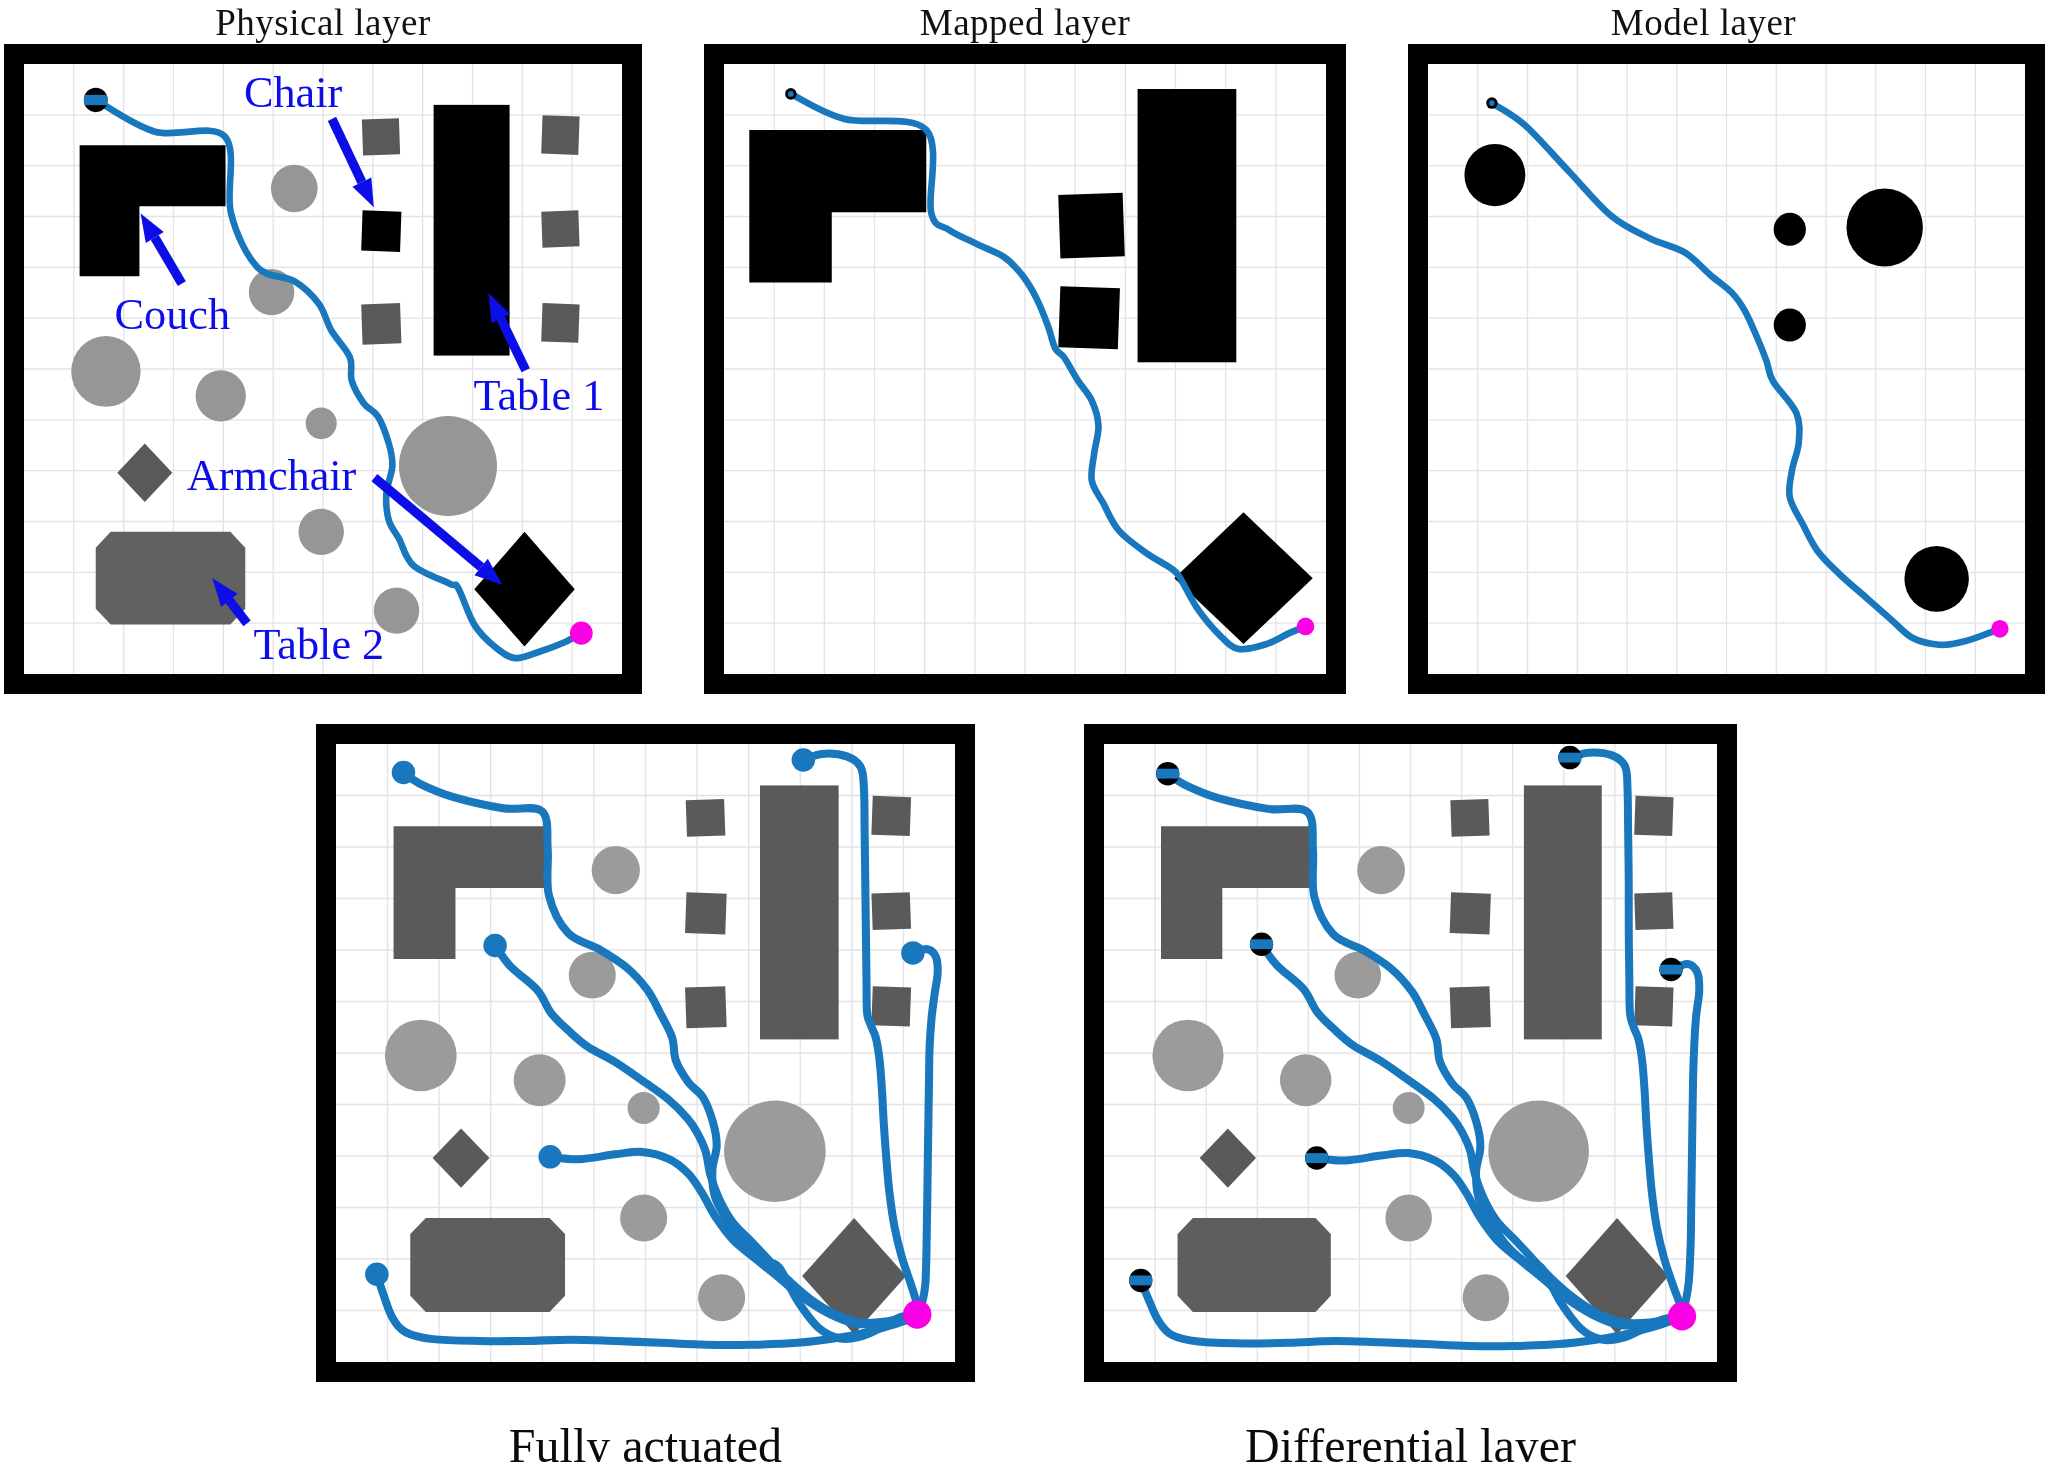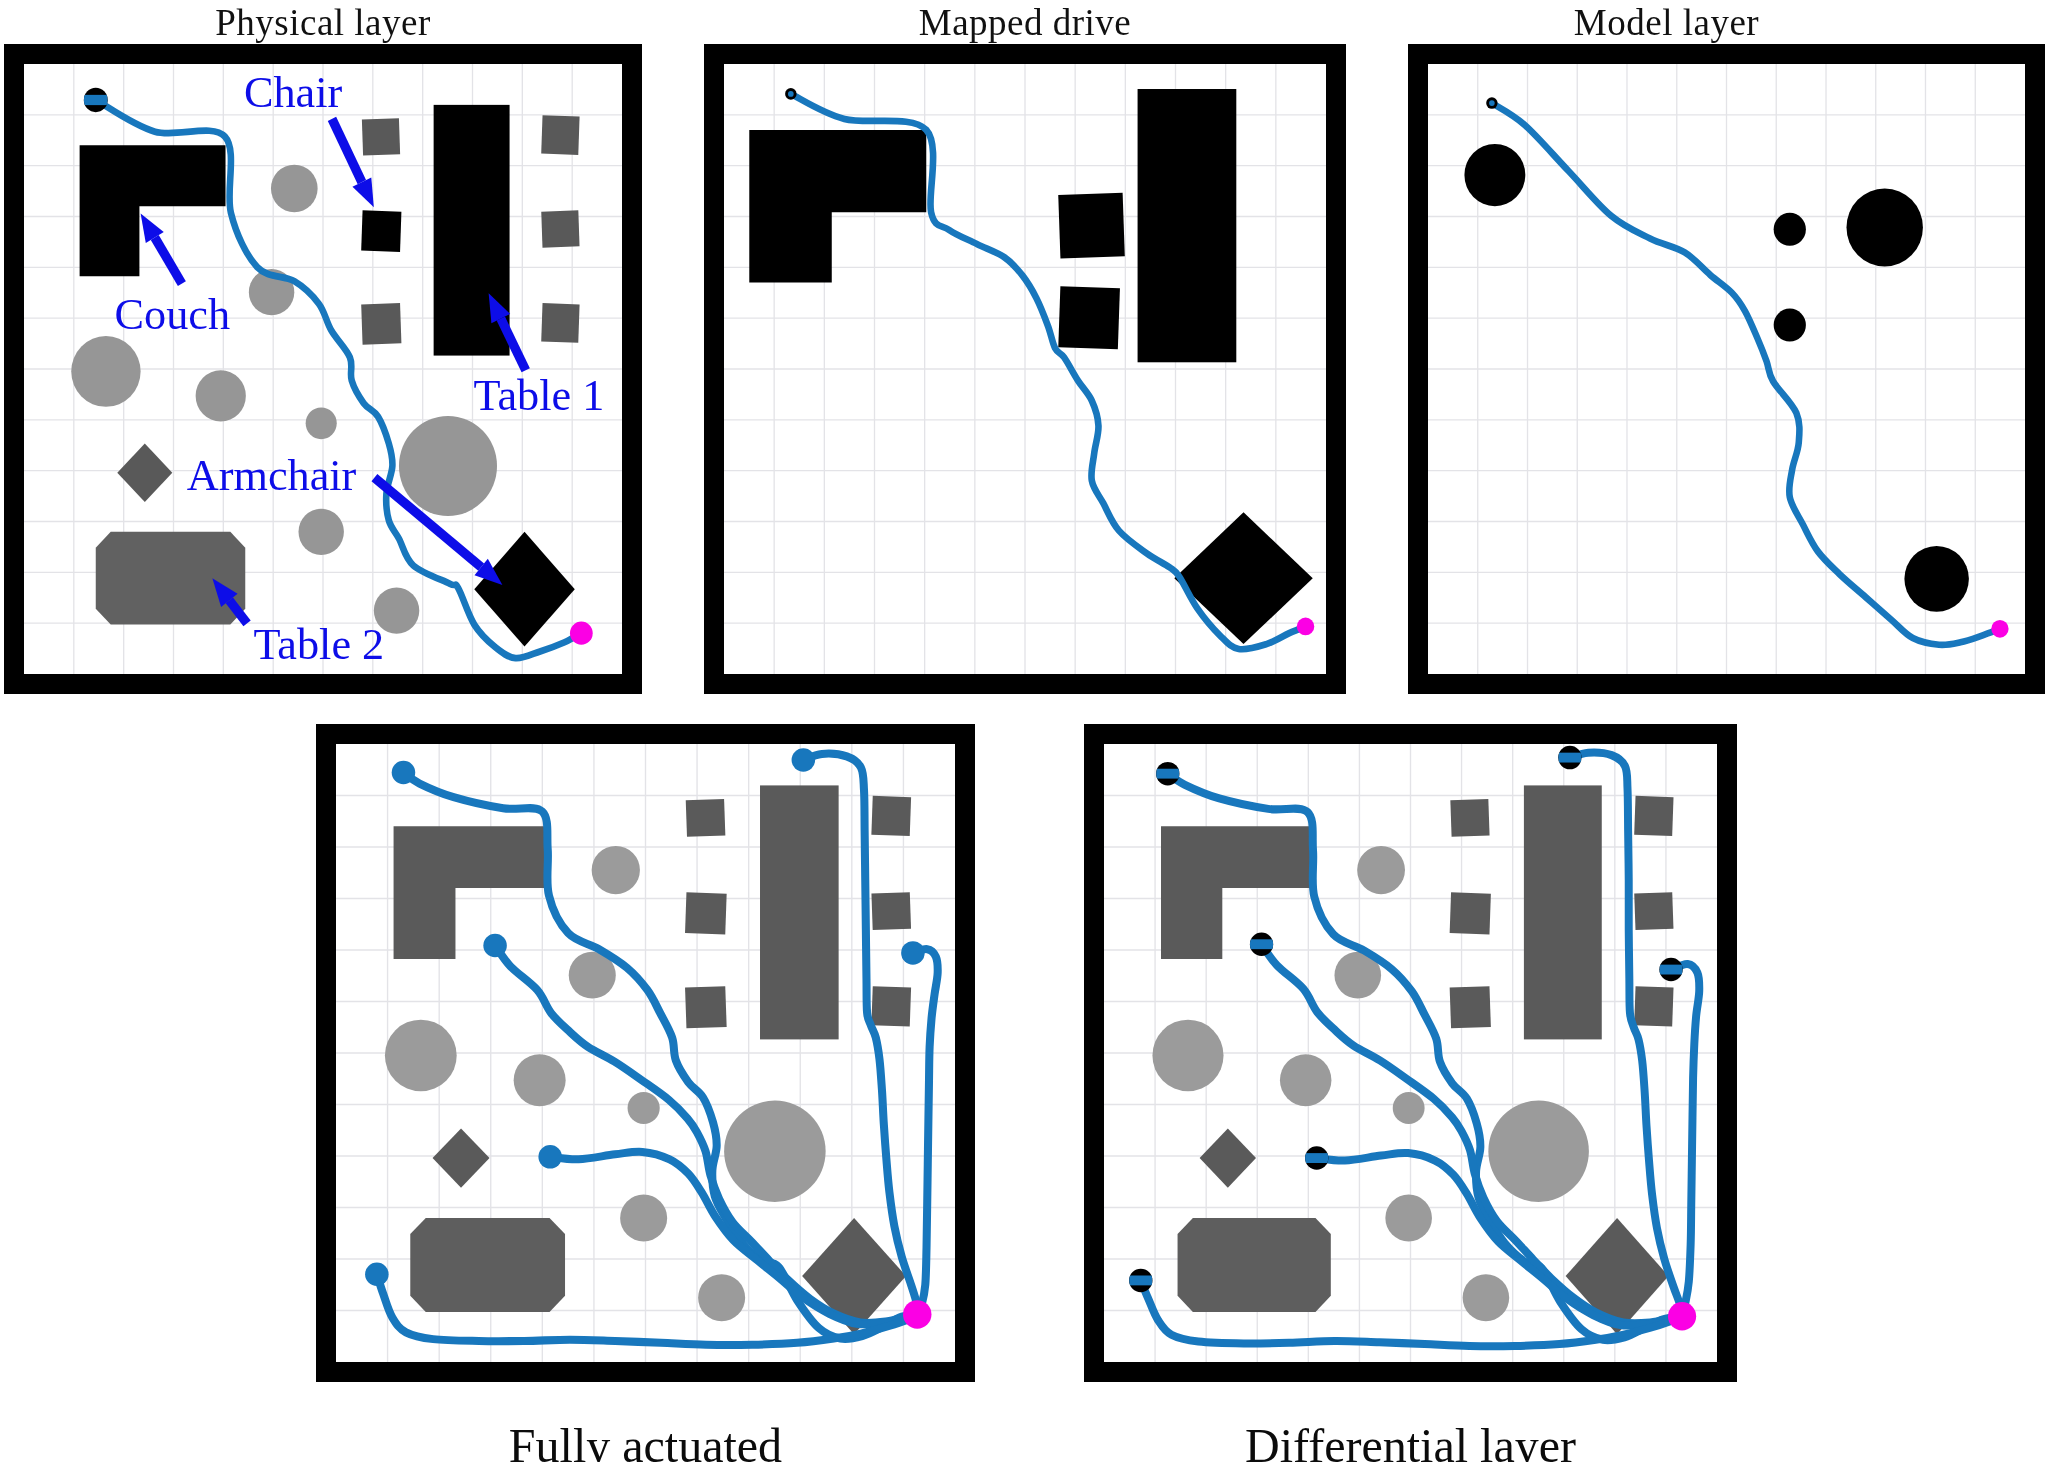--- a/index.html
+++ b/index.html
@@ -12,31 +12,31 @@
   .panel{position:absolute;box-sizing:border-box;border:20px solid #000000;background:#ffffff;}
   .panel svg{display:block;width:100%;height:100%;}
   svg text{font-family:"Liberation Serif","DejaVu Serif",serif;}
   #p-physical{left:4px;top:44px;width:638px;height:650px;}
   #p-mapped{left:704px;top:44px;width:642px;height:650px;}
   #p-model{left:1408px;top:44px;width:637px;height:650px;}
   #p-fully{left:316px;top:724px;width:659px;height:658px;}
   #p-diff{left:1084px;top:724px;width:653px;height:658px;}
   #t-physical{left:4px;width:638px;}
   #t-mapped{left:704px;width:642px;}
-  #t-model{left:1348px;width:637px;}
+  #t-model{left:1385px;width:637px;}
   #c-fully{left:316px;width:659px;}
   #c-diff{left:1084px;width:653px;}
 </style>
 </head>
 <body>
 
 <div class="figure">
 
   <div class="panel-title" id="t-physical">Physical layer</div>
-  <div class="panel-title" id="t-mapped">Mapped drive</div>
+  <div class="panel-title" id="t-mapped">Mapped layer</div>
   <div class="panel-title" id="t-model">Model layer</div>
 
   <div class="panel" id="p-physical">
     <svg viewBox="0 0 100 100" preserveAspectRatio="none">
         <g stroke="#e3e3e7" stroke-width="0.22">
           <line x1="8.33" y1="0" x2="8.33" y2="100"></line>
           <line x1="0" y1="8.33" x2="100" y2="8.33"></line>
           <line x1="16.67" y1="0" x2="16.67" y2="100"></line>
           <line x1="0" y1="16.67" x2="100" y2="16.67"></line>
           <line x1="25" y1="0" x2="25" y2="100"></line>

